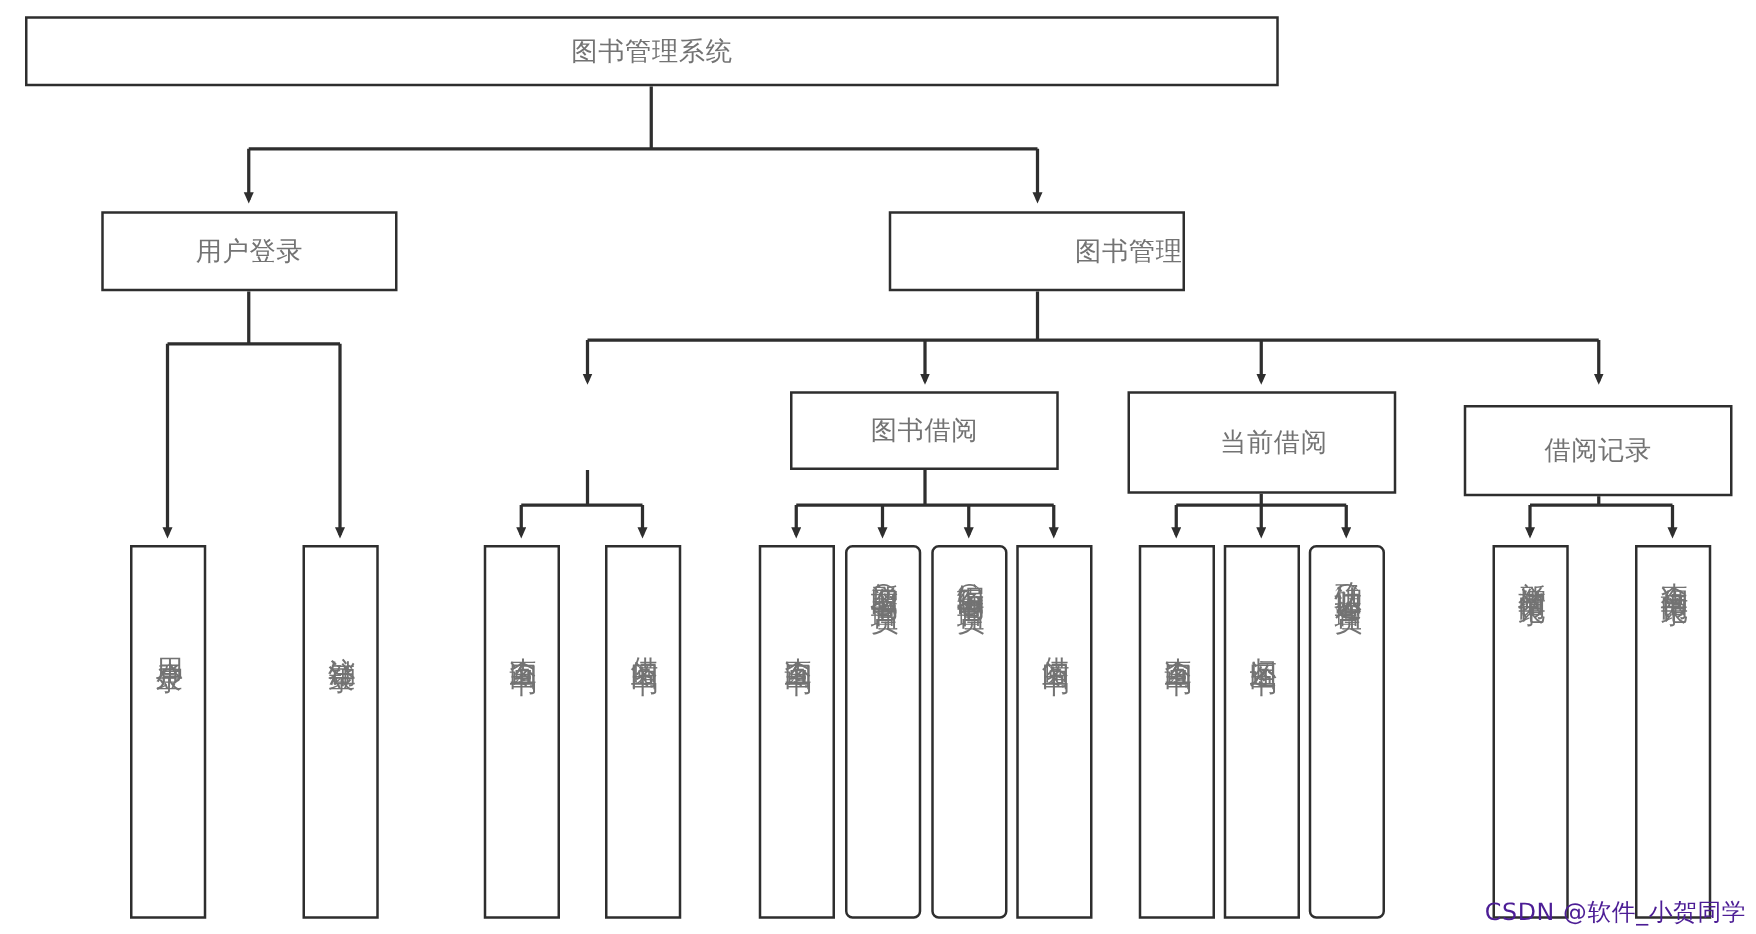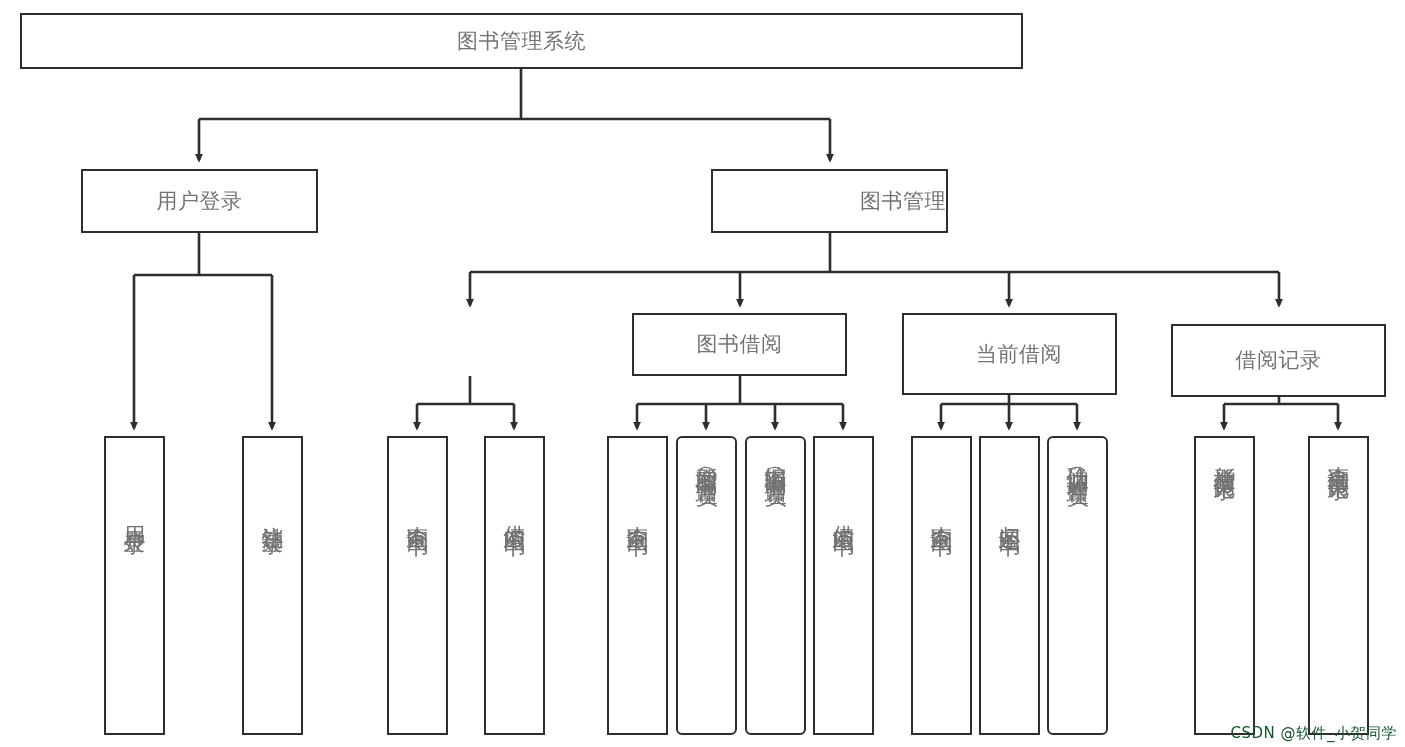--- a/index.html
+++ b/index.html
@@ -58,22 +58,22 @@
     line-height: 1;
     white-space: nowrap;
   }
   .node.vert.mid .lbl {
     margin-top: 60px;
   }
   #watermark {
     position: absolute;
     right: 8px;
     bottom: 4px;
-    font-size: 15px;
-    color: #14532d;
+    font-size: 19px;
+    color: #4c1d95;
     white-space: nowrap;
     z-index: 20;
     letter-spacing: 0.5px;
   }
 </style>
 </head>
 <body>
 
 <div id="canvas">
 

